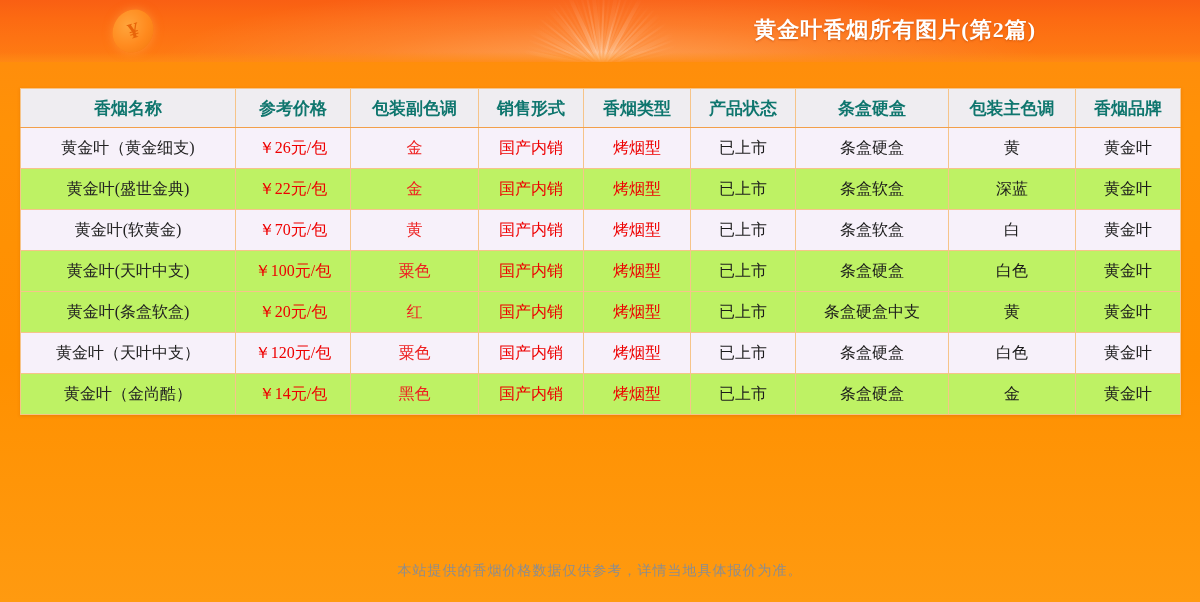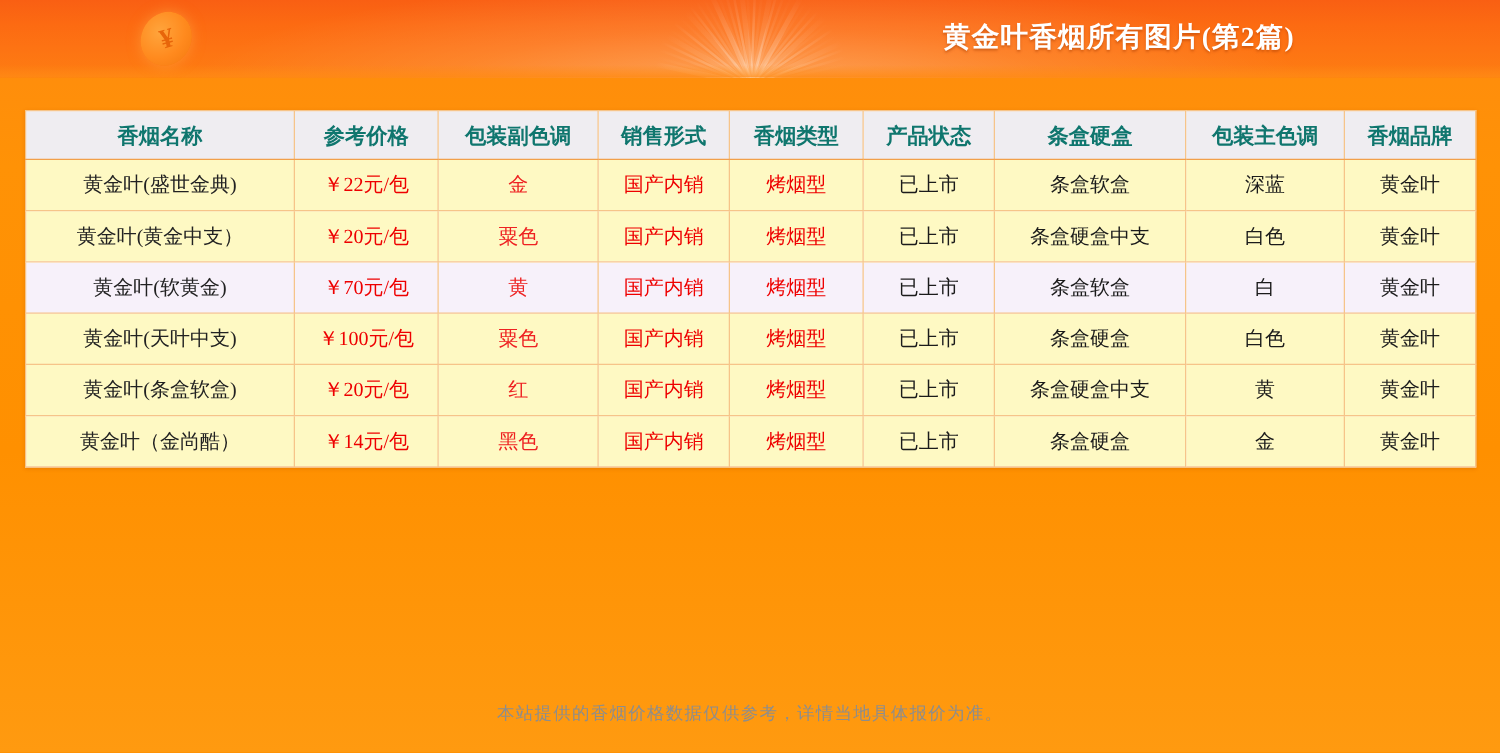--- a/index.html
+++ b/index.html
@@ -119,21 +119,21 @@
   }
   table.data thead th {
     background: #efedf1;
     color: #0f766e;
     font-weight: 700;
     font-size: 17px;
     height: 38px;
     border-bottom: 1px solid #f2a04a;
   }
   table.data tbody tr.odd td { background: #f7f1fa; }
-  table.data tbody tr.even td { background: #fef9c3; }
+  table.data tbody tr.even td { background: #bef264; }
 
   td.c-name   { color: #222222; }
   td.c-price  { color: #ee0000; }
   td.c-subcol { color: #ee2222; }
   td.c-sales  { color: #ee0000; }
   td.c-type   { color: #ee0000; }
   td.c-status { color: #1b1b1b; }
   td.c-form   { color: #1b1b1b; }
   td.c-maincol{ color: #1b1b1b; }
   td.c-brand  { color: #1b1b1b; }
@@ -235,42 +235,42 @@
             <th>包装副色调</th>
             <th>销售形式</th>
             <th>香烟类型</th>
             <th>产品状态</th>
             <th>条盒硬盒</th>
             <th>包装主色调</th>
             <th>香烟品牌</th>
           </tr>
       </thead>
       <tbody id="tbody">
+          <tr class="odd">
+            <td class="c-name">黄金叶（黄金细支)</td>
+            <td class="c-price">￥26元/包</td>
+            <td class="c-subcol">金</td>
+            <td class="c-sales">国产内销</td>
+            <td class="c-type">烤烟型</td>
+            <td class="c-status">已上市</td>
+            <td class="c-form">条盒硬盒</td>
+            <td class="c-maincol">黄</td>
+            <td class="c-brand">黄金叶</td>
+          </tr>
           <tr class="even">
             <td class="c-name">黄金叶(盛世金典)</td>
             <td class="c-price">￥22元/包</td>
             <td class="c-subcol">金</td>
             <td class="c-sales">国产内销</td>
             <td class="c-type">烤烟型</td>
             <td class="c-status">已上市</td>
             <td class="c-form">条盒软盒</td>
             <td class="c-maincol">深蓝</td>
             <td class="c-brand">黄金叶</td>
           </tr>
-          <tr class="even">
-            <td class="c-name">黄金叶(黄金中支）</td>
-            <td class="c-price">￥20元/包</td>
-            <td class="c-subcol">粟色</td>
-            <td class="c-sales">国产内销</td>
-            <td class="c-type">烤烟型</td>
-            <td class="c-status">已上市</td>
-            <td class="c-form">条盒硬盒中支</td>
-            <td class="c-maincol">白色</td>
-            <td class="c-brand">黄金叶</td>
-          </tr>
           <tr class="odd">
             <td class="c-name">黄金叶(软黄金)</td>
             <td class="c-price">￥70元/包</td>
             <td class="c-subcol">黄</td>
             <td class="c-sales">国产内销</td>
             <td class="c-type">烤烟型</td>
             <td class="c-status">已上市</td>
             <td class="c-form">条盒软盒</td>
             <td class="c-maincol">白</td>
             <td class="c-brand">黄金叶</td>
@@ -290,20 +290,31 @@
             <td class="c-name">黄金叶(条盒软盒)</td>
             <td class="c-price">￥20元/包</td>
             <td class="c-subcol">红</td>
             <td class="c-sales">国产内销</td>
             <td class="c-type">烤烟型</td>
             <td class="c-status">已上市</td>
             <td class="c-form">条盒硬盒中支</td>
             <td class="c-maincol">黄</td>
             <td class="c-brand">黄金叶</td>
           </tr>
+          <tr class="odd">
+            <td class="c-name">黄金叶（天叶中支）</td>
+            <td class="c-price">￥120元/包</td>
+            <td class="c-subcol">粟色</td>
+            <td class="c-sales">国产内销</td>
+            <td class="c-type">烤烟型</td>
+            <td class="c-status">已上市</td>
+            <td class="c-form">条盒硬盒</td>
+            <td class="c-maincol">白色</td>
+            <td class="c-brand">黄金叶</td>
+          </tr>
           <tr class="even">
             <td class="c-name">黄金叶（金尚酷）</td>
             <td class="c-price">￥14元/包</td>
             <td class="c-subcol">黑色</td>
             <td class="c-sales">国产内销</td>
             <td class="c-type">烤烟型</td>
             <td class="c-status">已上市</td>
             <td class="c-form">条盒硬盒</td>
             <td class="c-maincol">金</td>
             <td class="c-brand">黄金叶</td>

